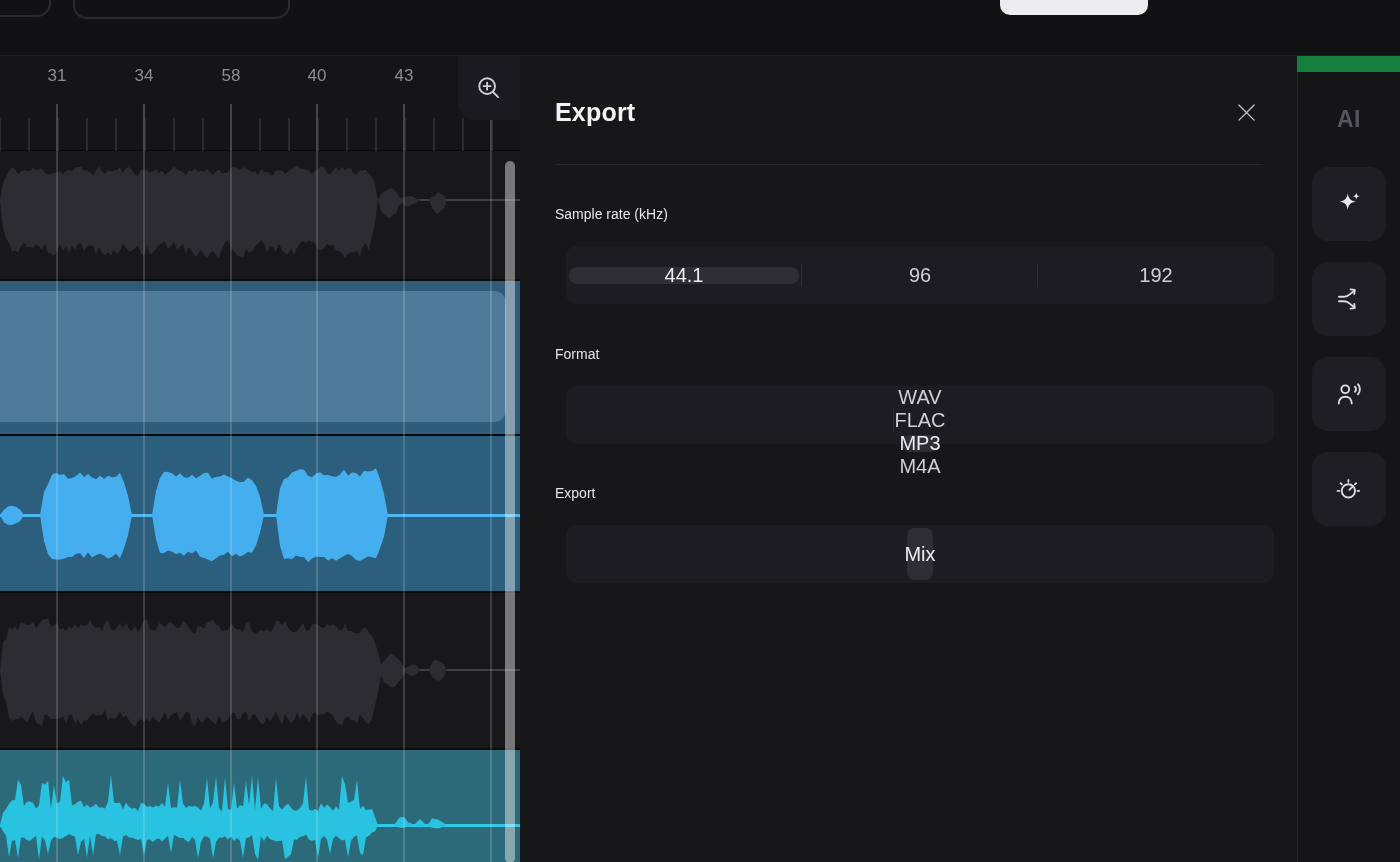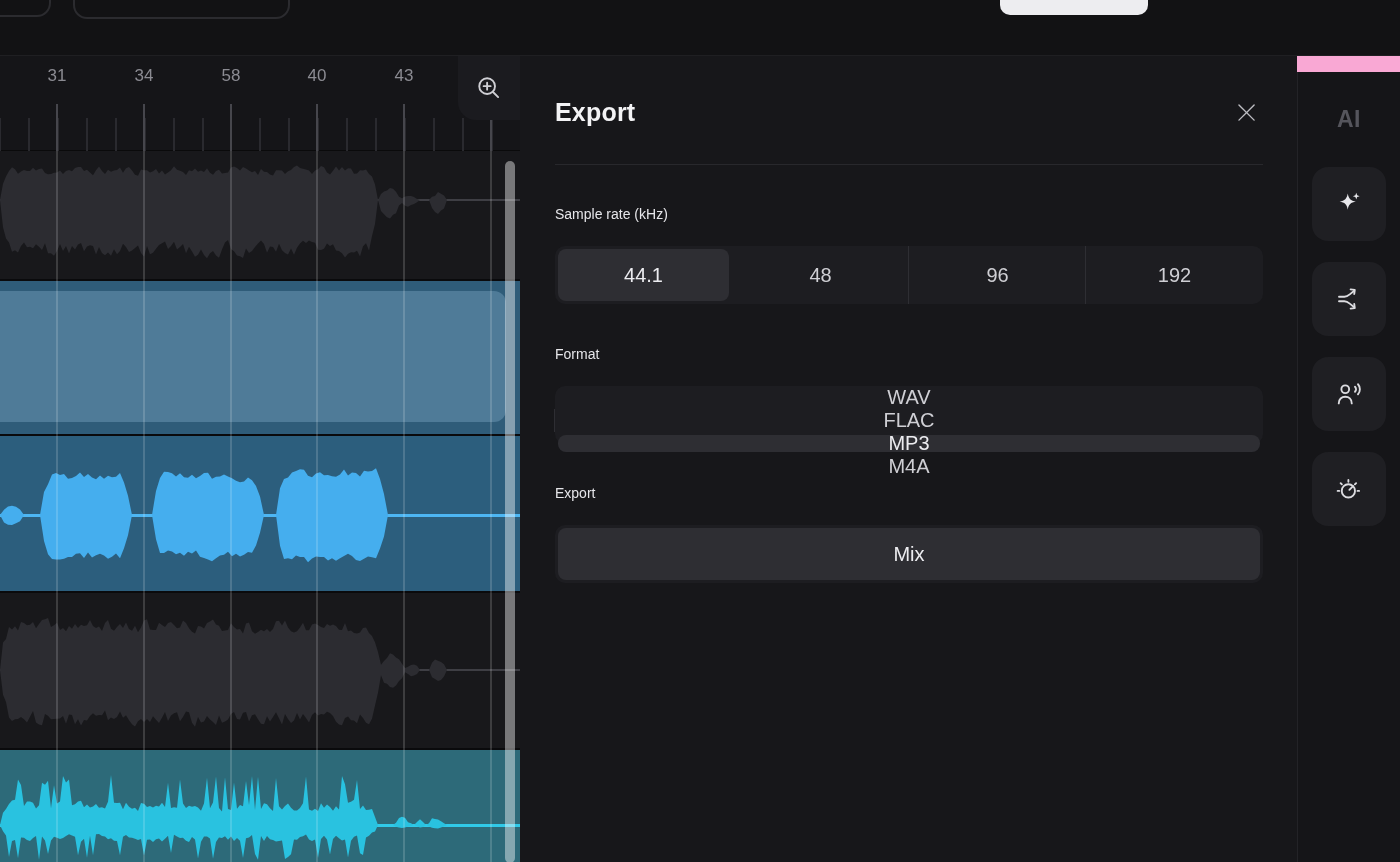--- a/index.html
+++ b/index.html
@@ -1,16 +1,16 @@
 <!DOCTYPE html>
 <html><head>
 <meta charset="utf-8">
 <style>
   html,body{margin:0;padding:0;background:#0c0c0d;}
-  .app{position:relative;width:1400px;height:862px;background:#f9a8d4;overflow:hidden;
+  .app{position:relative;width:1400px;height:862px;background:#15803d;overflow:hidden;
        font-family:"Liberation Sans",sans-serif;-webkit-font-smoothing:antialiased;}
 
   
   .topbar{position:absolute;left:0;top:0;width:1400px;height:55px;background:#121214;}
   .tb-box-a{position:absolute;left:-30px;top:-26px;width:77px;height:39px;
             border:2px solid #2b2b2f;border-radius:14px;}
   .tb-box-b{position:absolute;left:73px;top:-26px;width:213px;height:41px;
             border:2px solid #2b2b2f;border-radius:14px;}
   .tb-white-btn{position:absolute;left:1000px;top:-18px;width:148px;height:33px;
             background:#ededf0;border-radius:10px;border:none;}
@@ -37,22 +37,22 @@
 
   
   .panel{position:absolute;left:520px;top:0;width:777px;height:807px;background:#17171a;}
   .panel-header{position:absolute;left:35px;right:36px;top:40px;height:32px;
             display:flex;align-items:center;justify-content:space-between;}
   .panel-title{font-size:25px;font-weight:700;color:#f3f3f5;letter-spacing:.2px;}
   .close-btn{background:none;border:none;padding:0;width:30px;height:30px;
             display:flex;align-items:center;justify-content:center;cursor:pointer;}
   .panel-divider{position:absolute;left:35px;width:708px;top:108px;height:1px;background:#28282c;}
   .sec-label{position:absolute;left:35px;font-size:14px;color:#e6e6ea;}
-  .segmented{position:absolute;left:35px;width:708px;height:58px;background:#1d1d21;
-            border-radius:10px;display:flex;}
+  .segmented{position:absolute;left:46px;width:708px;height:58px;background:#1d1d21;
+            border-radius:10px;display:flex;align-items:center;}
   .segment{flex:1;position:relative;display:flex;align-items:center;justify-content:center;
             font-size:20px;color:#cfcfd4;background:none;border:none;padding:0;font-family:inherit;cursor:pointer;}
   .segment .divline{position:absolute;left:-1px;top:0;bottom:0;width:1px;background:#2e2e33;}
   .segment .fill{position:absolute;inset:3px;background:#2e2e33;border-radius:8px;}
   .segment span{position:relative;z-index:1;}
   .segment.selected{color:#ececf0;}
 
   
   .ai-sidebar{position:absolute;left:1297px;top:16px;width:103px;height:807px;background:#151518;
             border-left:1px solid #232327;box-sizing:border-box;}
@@ -177,23 +177,20 @@
       </div>
       <div class="panel-divider"></div>
       <div id="sections">
           <div class="sec-label" style="top: 150px;">Sample rate (kHz)</div>
           <div class="segmented" style="top: 190px;">
             <button class="segment selected">
               <div class="fill"></div>
               <span>44.1</span>
             </button>
             <button class="segment">
-              <span>48</span>
-            </button>
-            <button class="segment">
               <div class="divline"></div>
               <span>96</span>
             </button>
             <button class="segment">
               <div class="divline"></div>
               <span>192</span>
             </button>
           </div>
           <div class="sec-label" style="top: 290px;">Format</div>
           <div class="segmented" style="top: 330px; flex-direction: column;">

